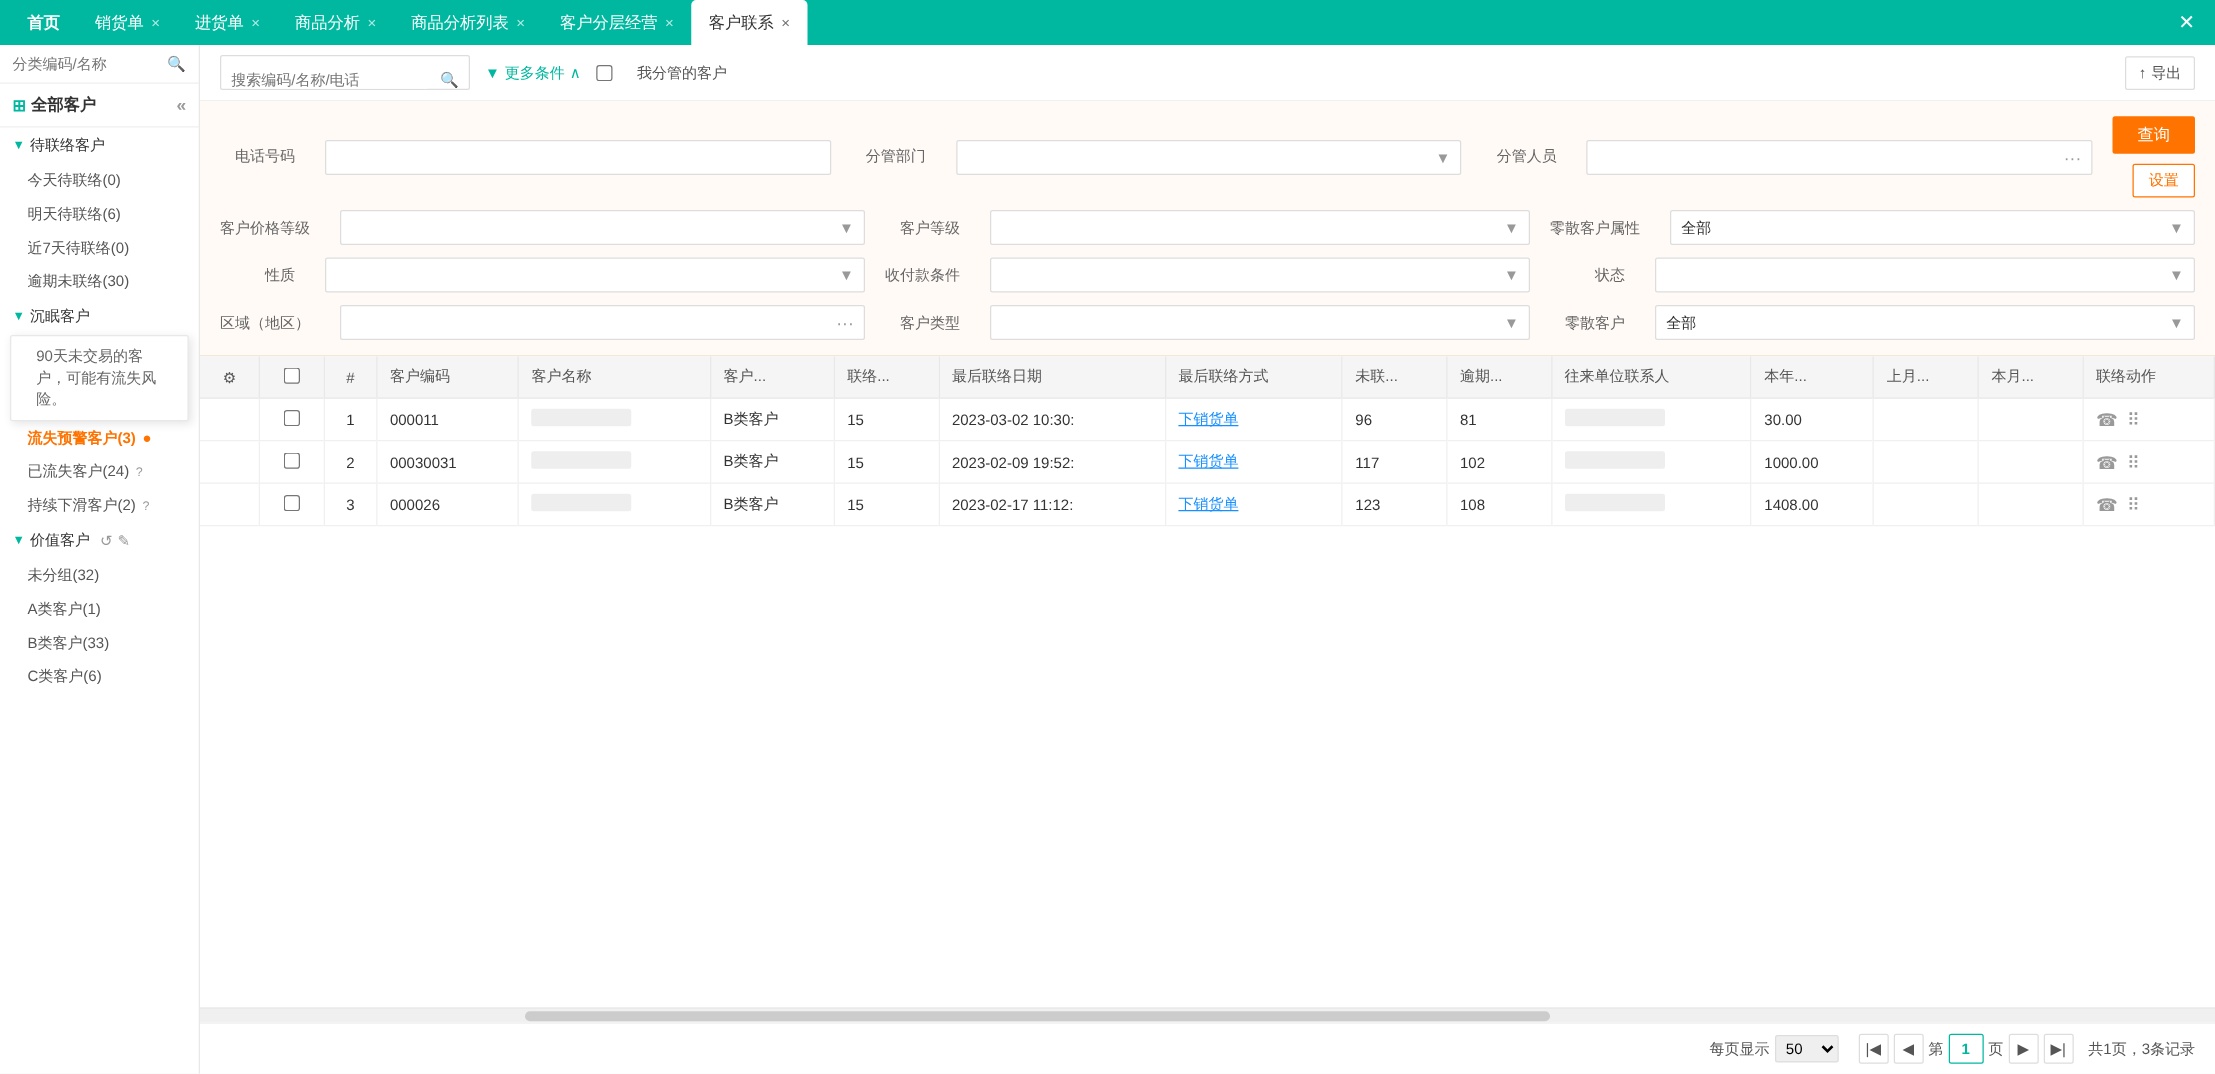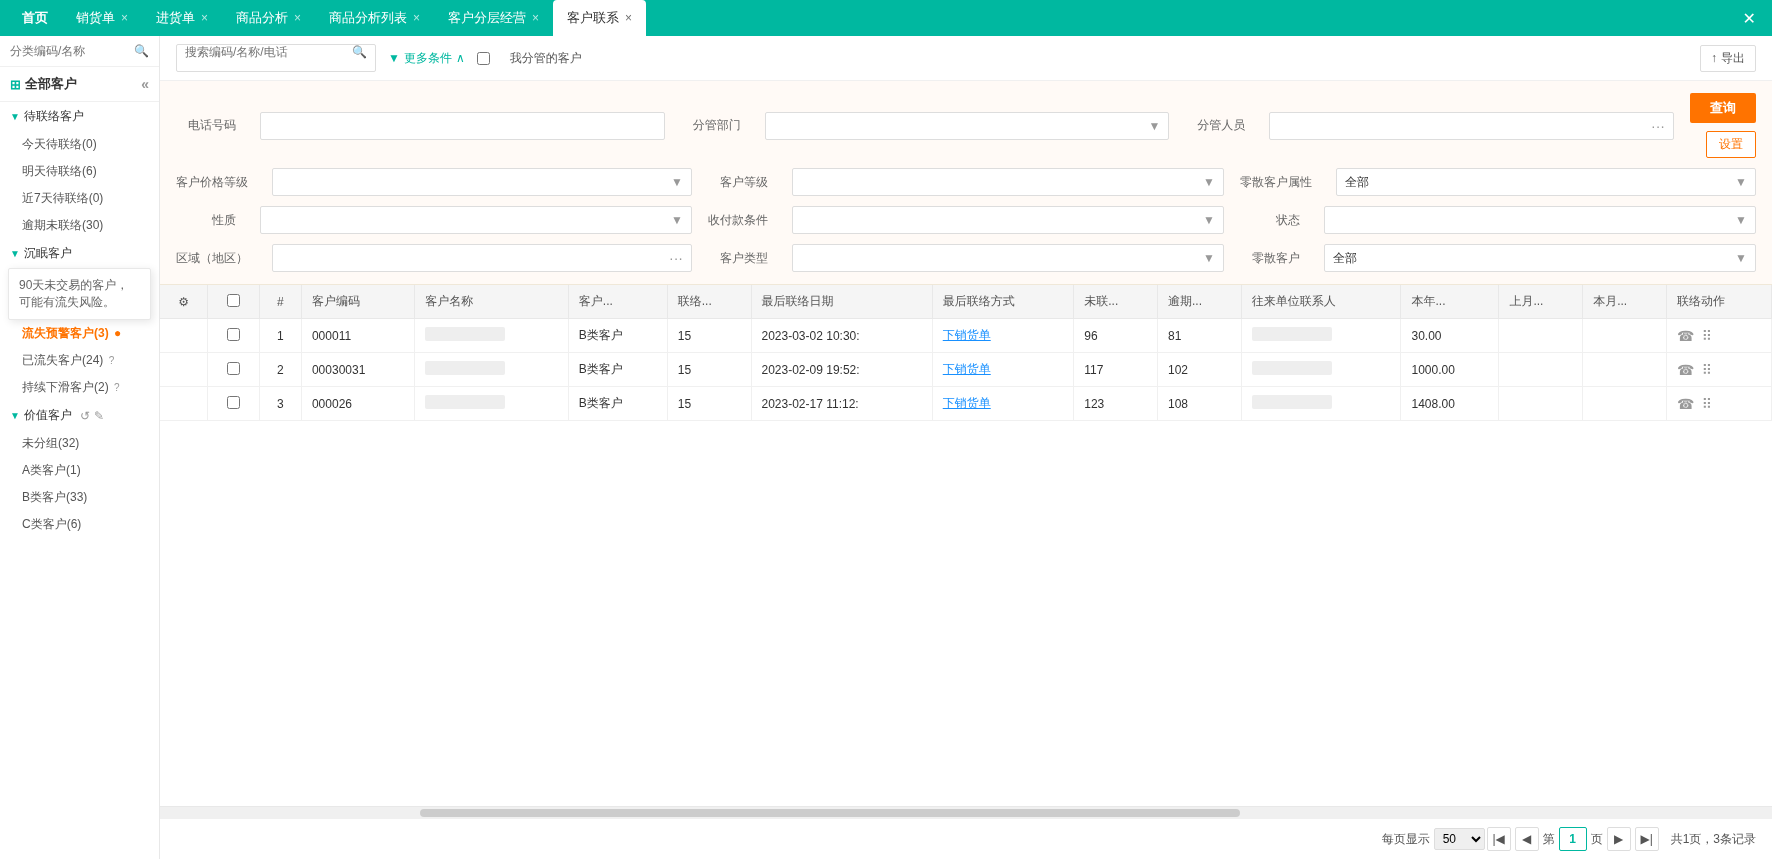--- a/index.html
+++ b/index.html
@@ -104,21 +104,21 @@
       font-size: 12px;
       border-radius: 0;
     }
     .sidebar-item.active { color: #ff7300; font-weight: bold; }
 
     
     .sidebar-tooltip {
       background: #fff;
       border: 1px solid #e8e8e8;
       box-shadow: 2px 2px 8px rgba(0,0,0,0.1);
-      padding: 8px 10px;
+      padding: 8px 20px;
       font-size: 12px;
       color: #666;
       margin: 0 8px;
       border-radius: 2px;
     }
 
     
     .content-area {
       flex: 1;
       display: flex;
@@ -131,21 +131,21 @@
     .filter-bar {
       display: flex;
       align-items: center;
       padding: 8px 16px;
       background: #fff;
       border-bottom: 1px solid #f0f0f0;
       gap: 12px;
     }
     .filter-search-wrap {
       display: flex;
-      align-items: flex-start;
+      align-items: flex-end;
       border: 1px solid #ddd;
       border-radius: 2px;
       padding: 0 8px;
       height: 28px;
       width: 200px;
       gap: 10px;
     }
     .filter-search-wrap input {
       border: none;
       outline: none;
@@ -242,21 +242,21 @@
     .adv-filter-dots { color: #999; cursor: pointer; font-size: 14px; }
 
     .query-btn {
       background: #ff7300;
       color: #fff;
       border: none;
       border-radius: 2px;
       padding: 6px 20px;
       cursor: pointer;
       font-size: 13px;
-      font-weight: bold;
+      font-weight: normal;
     }
     .settings-btn {
       display: block;
       background: #fff;
       color: #ff7300;
       border: 1px solid #ff7300;
       border-radius: 2px;
       padding: 4px 12px;
       cursor: pointer;
       font-size: 12px;
@@ -324,21 +324,21 @@
     }
 
     
     .table-footer {
       display: flex;
       align-items: center;
       justify-content: flex-end;
       padding: 8px 16px;
       border-top: 1px solid #f0f0f0;
       background: #fff;
-      gap: 2px;
+      gap: 16px;
       font-size: 12px;
       color: #555;
     }
     .page-size-select {
       display: flex;
       align-items: center;
       gap: 4px;
     }
     .page-size-select select {
       border: 1px solid #ddd;

